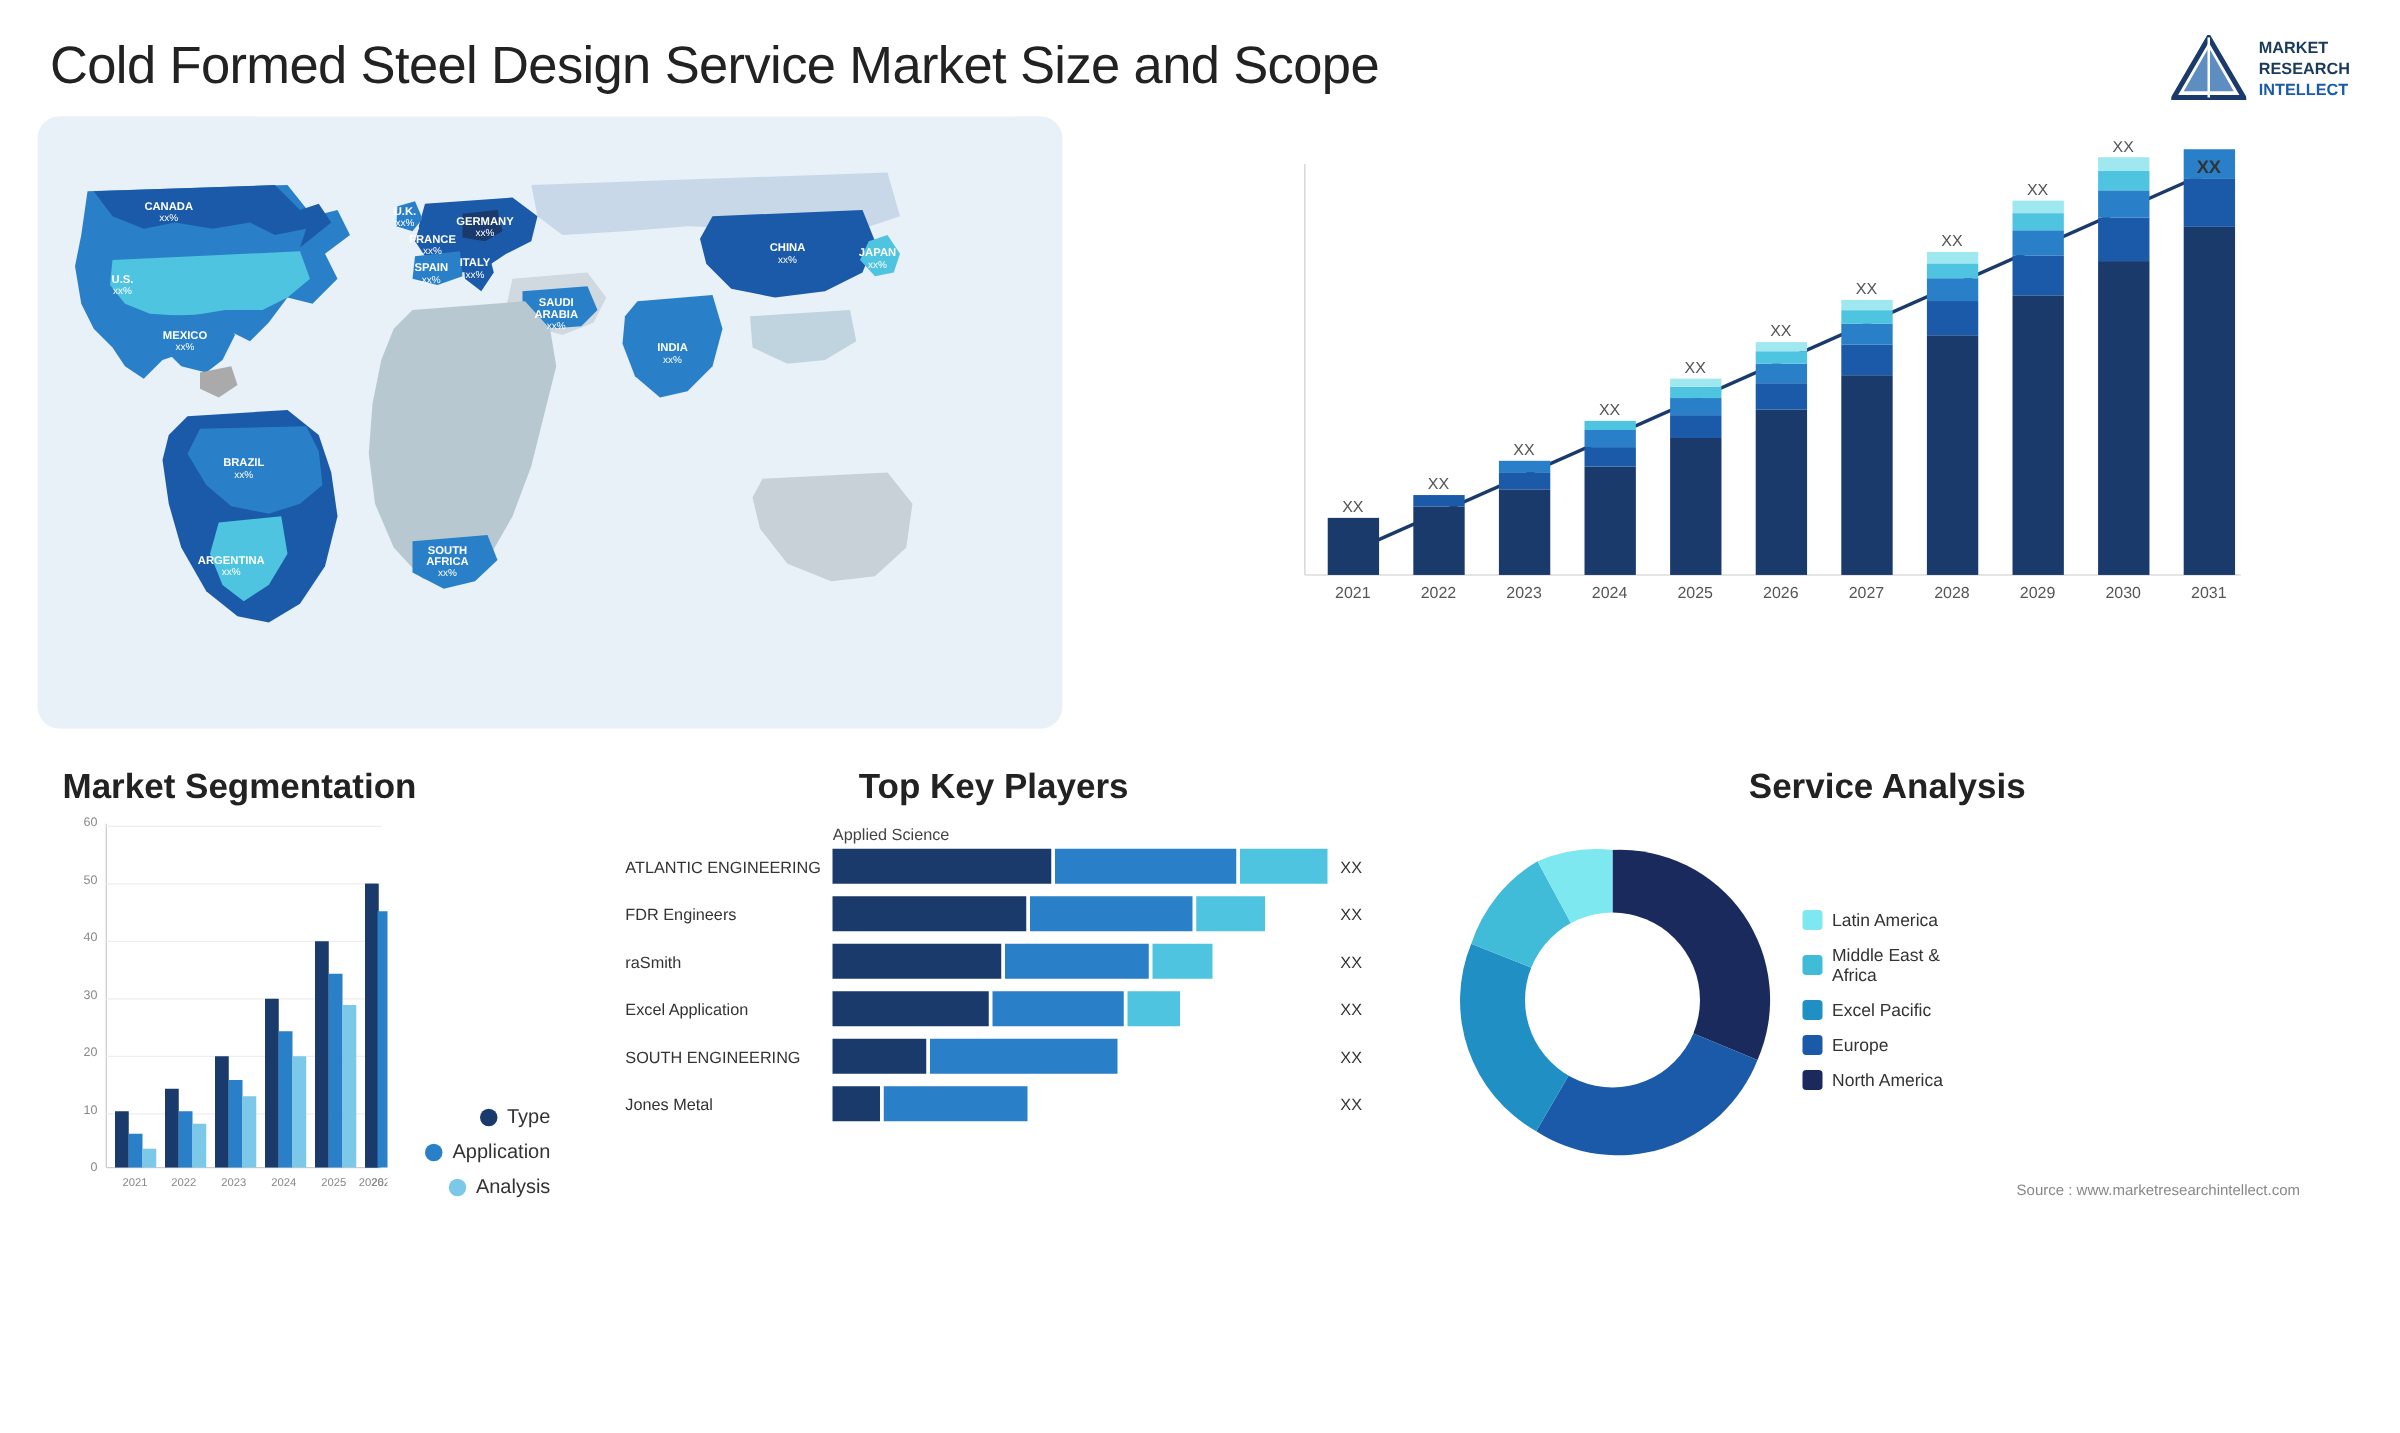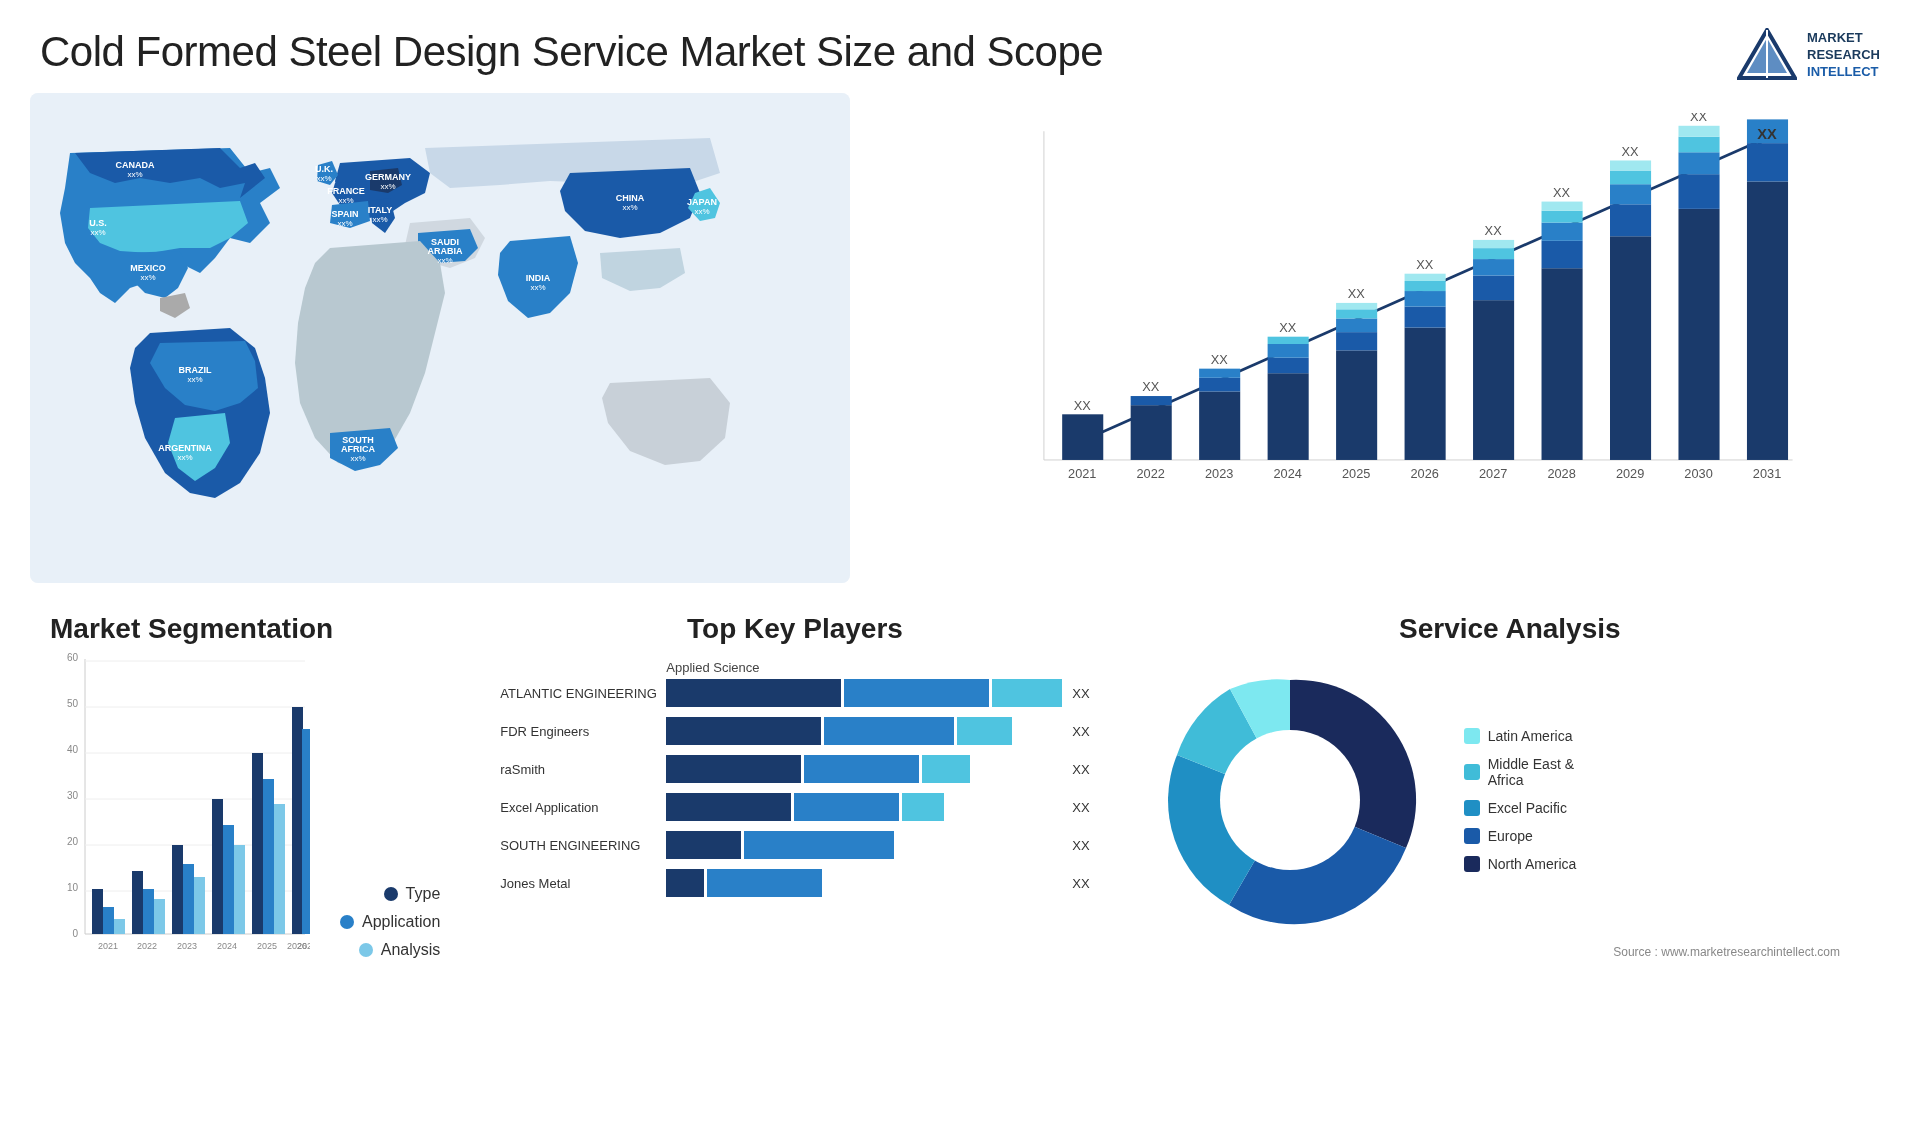--- a/index.html
+++ b/index.html
@@ -57,21 +57,21 @@
       gap: 20px;
       height: 490px;
       margin-bottom: 20px;
     }
 
     
     .map-section {
       flex: 0 0 820px;
       position: relative;
       background: #f5f8fc;
-      border-radius: 8px;
+      border-radius: 18px;
       overflow: hidden;
     }
 
     
     .bar-chart-section {
       flex: 1;
       position: relative;
       padding: 20px 20px 50px 60px;
     }
 
@@ -181,21 +181,21 @@
     .applied-science-label {
       font-size: 13px;
       color: #444;
       margin-bottom: 4px;
       padding-left: 166px;
     }
 
     
     .donut-wrapper {
       display: flex;
-      gap: 34px;
+      gap: 12px;
       align-items: center;
     }
     .donut-legend {
       display: flex;
       flex-direction: column;
       gap: 12px;
     }
     .donut-legend-item {
       display: flex;
       align-items: center;

